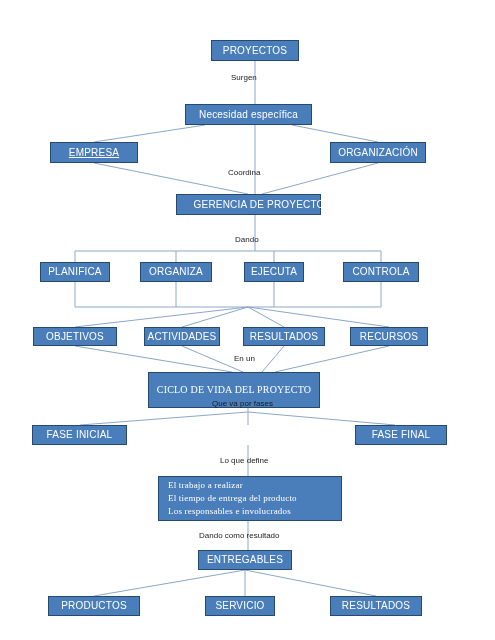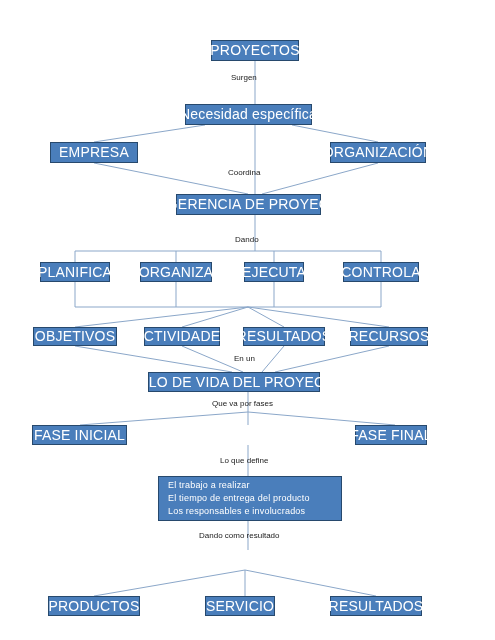--- a/index.html
+++ b/index.html
@@ -23,31 +23,32 @@
   }
   .node-box {
     position: absolute;
     background: #4a7ebb;
     border: 1px solid #27496d;
     box-sizing: border-box;
     display: flex;
     align-items: center;
     justify-content: center;
     color: #ffffff;
-    font-size: 14px;
+    font-size: 10px;
     letter-spacing: 0.2px;
     line-height: 1.15;
     white-space: pre;
   }
   .node-box.multiline {
     justify-content: flex-start;
     text-align: left;
     padding-left: 9px;
     font-size: 9px;
     line-height: 1.45;
+    font-family: Liberation Serif, serif;
   }
   .edge-label {
     position: absolute;
     color: #1a1a1a;
     font-size: 8px;
     white-space: nowrap;
     background: transparent;
     line-height: 1;
   }
   svg.lines {
@@ -116,21 +117,21 @@
 
     <line x1="245" y1="570" x2="245" y2="596"></line>
     <line x1="245" y1="570" x2="94" y2="596"></line>
     <line x1="245" y1="570" x2="376" y2="596"></line>
   </svg>
 
   <div class="node-box" style="left:211px; top:40px; width:88px; height:21px;">PROYECTOS</div>
 
   <div class="node-box" style="left:185px; top:104px; width:127px; height:21px;">Necesidad específica</div>
 
-  <div class="node-box" style="left:50px; top:142px; width:88px; height:21px;">EMPRESA</div>
+  <div class="node-box" style="left:50px; top:142px; width:88px; height:21px;text-decoration:underline;">EMPRESA</div>
 
   <div class="node-box" style="left:330px; top:142px; width:96px; height:21px;">ORGANIZACIÓN</div>
 
   <div class="node-box" style="left:176px; top:194px; width:145px; height:21px;padding-left:28px;">GERENCIA DE PROYECTOS</div>
 
   <div class="node-box" style="left:140px; top:262px; width:72px; height:20px;">ORGANIZA</div>
 
   <div class="node-box" style="left:40px; top:262px; width:70px; height:20px;">PLANIFICA</div>
 
   <div class="node-box" style="left:244px; top:262px; width:60px; height:20px;">EJECUTA</div>
@@ -138,31 +139,32 @@
   <div class="node-box" style="left:343px; top:262px; width:76px; height:20px;">CONTROLA</div>
 
   <div class="node-box" style="left:33px; top:327px; width:84px; height:19px;">OBJETIVOS</div>
 
   <div class="node-box" style="left:144px; top:327px; width:76px; height:19px;">ACTIVIDADES</div>
 
   <div class="node-box" style="left:243px; top:327px; width:82px; height:19px;">RESULTADOS</div>
 
   <div class="node-box" style="left:350px; top:327px; width:78px; height:19px;">RECURSOS</div>
 
-  <div class="node-box" style="left:148px; top:372px; width:172px; height:20px;">CICLO DE VIDA DEL PROYECTO</div>
+  <div class="node-box" style="left:148px; top:372px; width:172px; height:36px;font-family:Liberation Serif, serif;">CICLO DE VIDA DEL PROYECTO</div>
 
   <div class="node-box" style="left:32px; top:425px; width:95px; height:20px;">FASE INICIAL</div>
 
 
-  <div class="node-box" style="left:355px; top:425px; width:72px; height:20px;">FASE FINAL</div>
+  <div class="node-box" style="left:355px; top:425px; width:92px; height:20px;">FASE FINAL</div>
 
   <div class="node-box multiline" style="left:158px; top:476px; width:184px; height:45px;">El trabajo a realizar
 El tiempo de entrega del producto
 Los responsables e involucrados</div>
 
+  <div class="node-box" style="left:198px; top:550px; width:94px; height:20px;">ENTREGABLES</div>
 
   <div class="node-box" style="left:48px; top:596px; width:92px; height:20px;">PRODUCTOS</div>
 
   <div class="node-box" style="left:205px; top:596px; width:70px; height:20px;">SERVICIO</div>
 
   <div class="node-box" style="left:330px; top:596px; width:92px; height:20px;">RESULTADOS</div>
 
   <div class="edge-label" style="left:231px; top:74px;">Surgen</div>
 
   <div class="edge-label" style="left:228px; top:169px;">Coordina</div>

